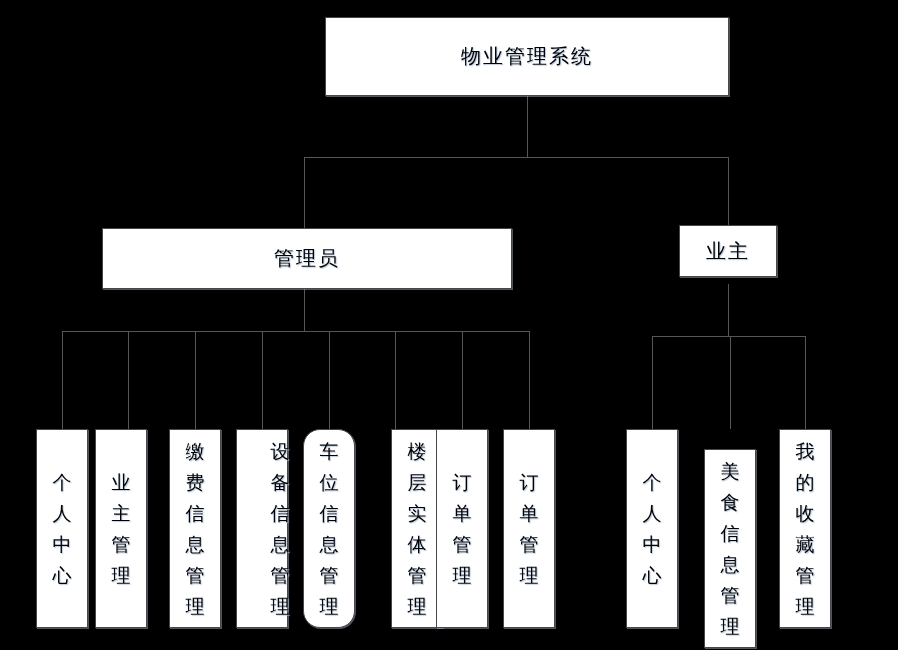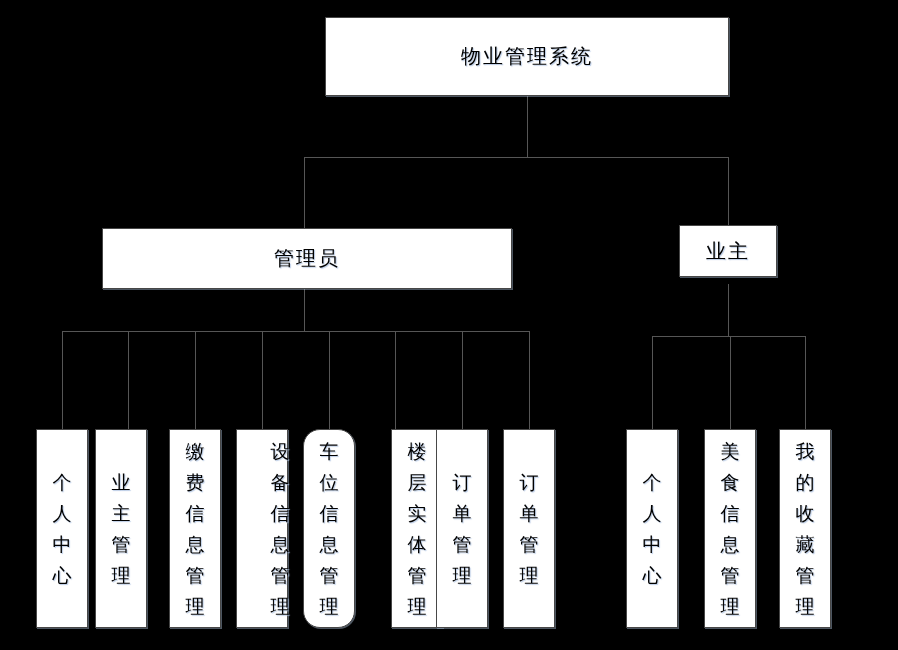--- a/index.html
+++ b/index.html
@@ -113,21 +113,21 @@
   <div class="node leaf" style="left:436px;">
     <span class="vlabel">订单管理</span>
   </div>
   <div class="node leaf" style="left:503px;">
     <span class="vlabel">订单管理</span>
   </div>
 
   <div class="node leaf" style="left:626px;">
     <span class="vlabel">个人中心</span>
   </div>
-  <div class="node leaf" style="left:704px;">
+  <div class="node leaf" style="left:704px;margin-top:20px;">
     <span class="vlabel">美食信息管理</span>
   </div>
   <div class="node leaf" style="left:779px;">
     <span class="vlabel">我的收藏管理</span>
   </div>
 
 
 </div>
 
 </body></html>

